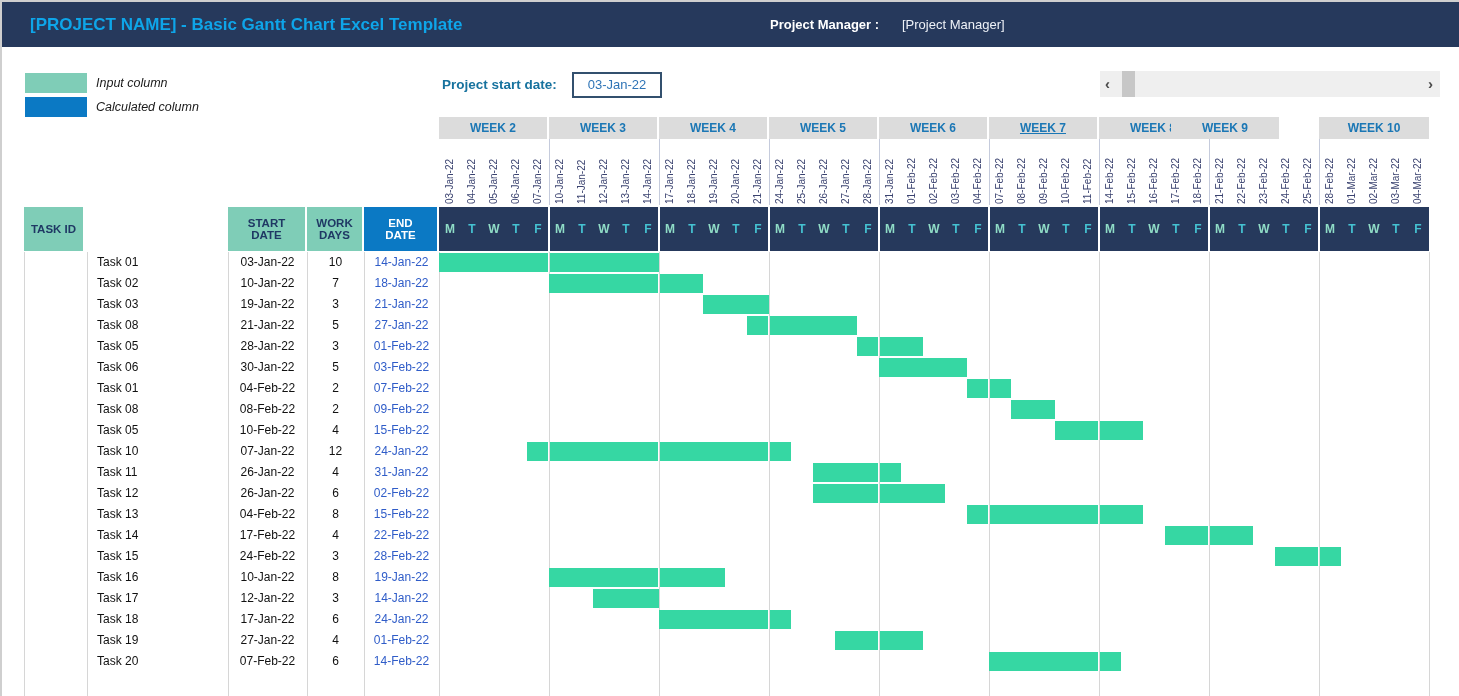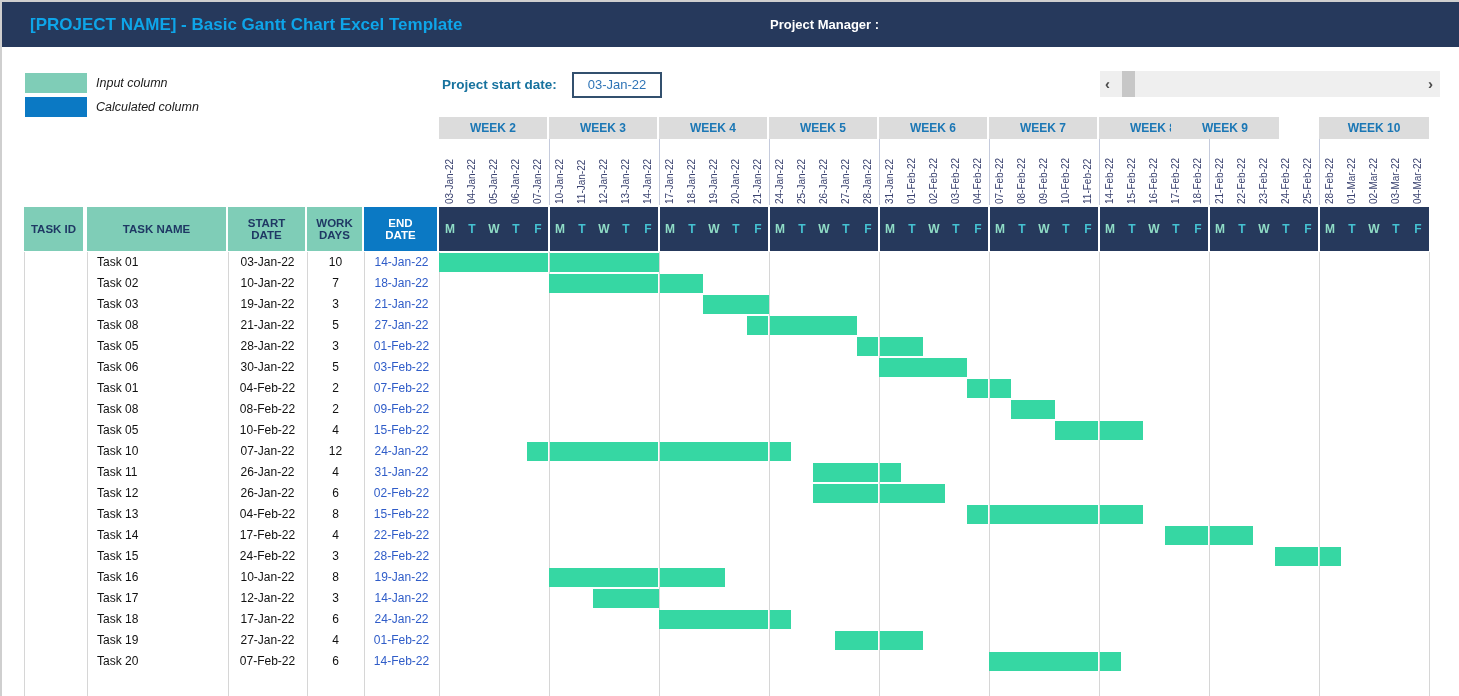--- a/index.html
+++ b/index.html
@@ -57,20 +57,21 @@
   .ce{position:absolute;left:362px;width:75px;top:0;text-align:center;line-height:21px;font-size:12px;color:#2F5CC8;}
   .bar{position:absolute;top:1px;height:19px;background:#36D7A3;}
 </style>
 </head>
 <body>
 
 <div id="app">
   <div class="titlebar">
     <span class="title">[PROJECT NAME] - Basic Gantt Chart Excel Template</span>
     <span class="pm-label">Project Manager :</span>
+    <span class="pm-value">[Project Manager]</span>
   </div>
 
   <div class="swatch teal"></div>
   <span class="leg-label l1">Input column</span>
   <div class="swatch blue"></div>
   <span class="leg-label l2">Calculated column</span>
 
   <span class="psd-label">Project start date:</span>
   <div class="psd-box">03-Jan-22</div>
 
@@ -79,21 +80,21 @@
     <div class="sb-thumb"></div>
     <span class="sb-arrow right">›</span>
   </div>
 
   <div id="week-row">
       <div class="week-cell" style="left: 0px;">WEEK 2</div>
       <div class="week-cell" style="left: 110px;">WEEK 3</div>
       <div class="week-cell" style="left: 220px;">WEEK 4</div>
       <div class="week-cell" style="left: 330px;">WEEK 5</div>
       <div class="week-cell" style="left: 440px;">WEEK 6</div>
-      <div class="week-cell" style="left: 550px;">WEEK 7</div>
+      <div class="week-cell" style="left: 550px; text-decoration: underline;">WEEK 7</div>
       <div class="week-cell" style="left: 660px;">WEEK 8</div>
       <div class="week-cell" style="left: 732px;">WEEK 9</div>
       <div class="week-cell" style="left: 880px; border-right: none;">WEEK 10</div>
     </div>
   <div id="date-row">
       <div class="date-cell" style="left: 0px;">03-Jan-22</div>
       <div class="date-cell" style="left: 22px;">04-Jan-22</div>
       <div class="date-cell" style="left: 44px;">05-Jan-22</div>
       <div class="date-cell" style="left: 66px;">06-Jan-22</div>
       <div class="date-cell" style="left: 88px;">07-Jan-22</div>
@@ -144,23 +145,20 @@
       <div class="dr-sep" style="left: 550px;"></div>
       <div class="dr-sep" style="left: 660px;"></div>
       <div class="dr-sep" style="left: 770px;"></div>
       <div class="dr-sep" style="left: 880px;"></div>
     </div>
 
   <div class="thead">
     <div class="th c0">
         <span>TASK ID</span>
       </div>
-    <div class="th c1">
-        <span>TASK NAME</span>
-      </div>
     <div class="th c2">
         <span class="wrap">START DATE</span>
       </div>
     <div class="th c3">
         <span class="wrap">WORK DAYS</span>
       </div>
     <div class="th c4">
         <span class="wrap">END DATE</span>
       </div>
     <div id="day-row">

